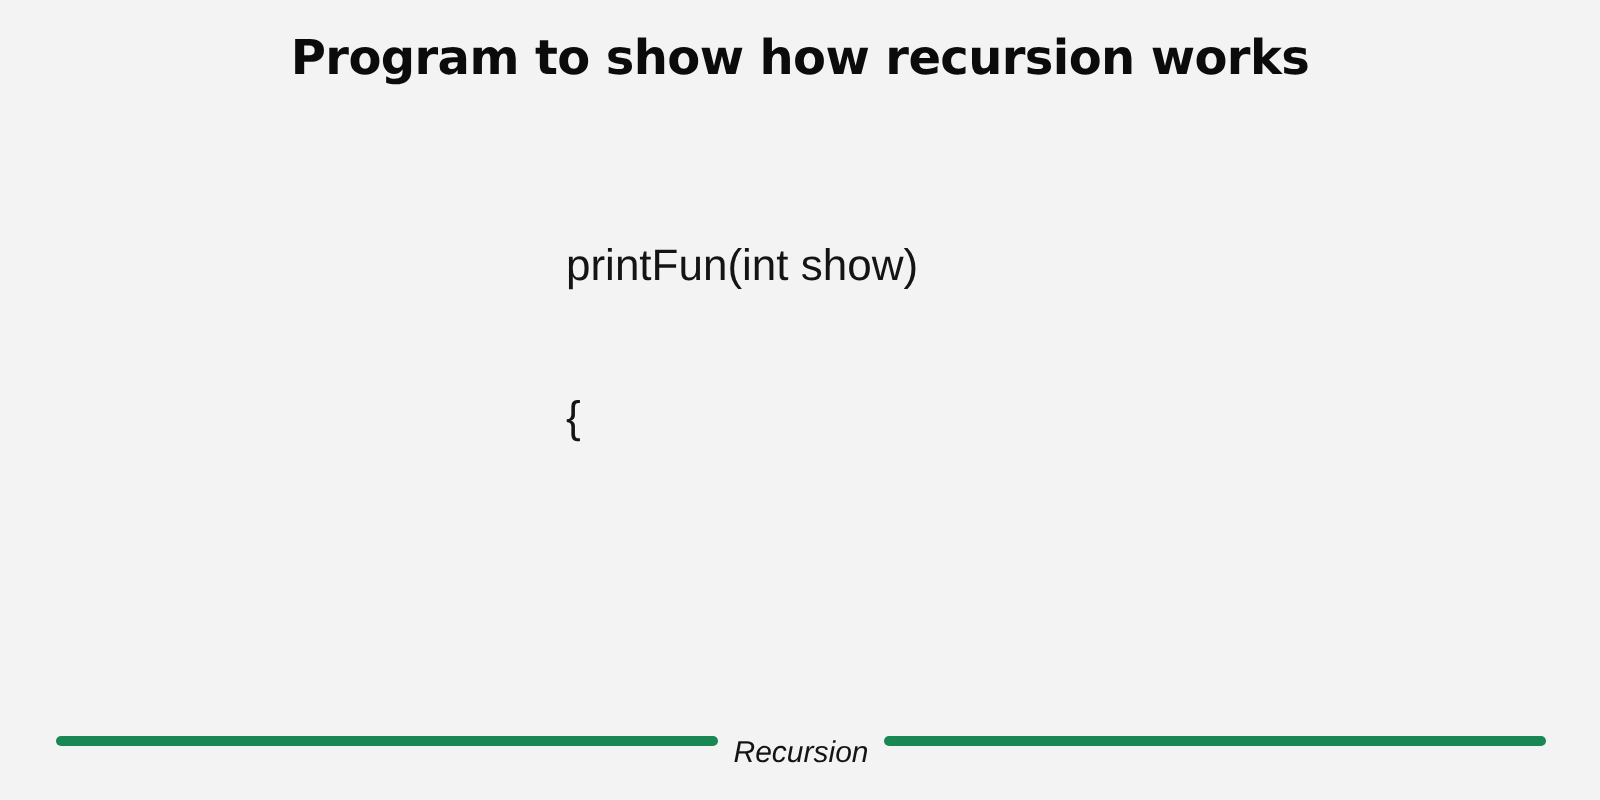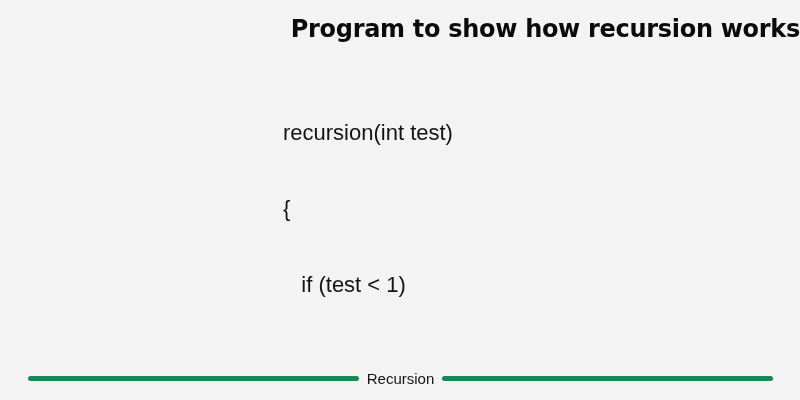--- a/index.html
+++ b/index.html
@@ -13,21 +13,21 @@
       position: relative;
       overflow: hidden;
       font-family: "Liberation Sans", "DejaVu Sans", sans-serif;
       color: #111111;
     }
     .title {
       position: absolute;
       top: 15px;
       left: 0;
       width: 800px;
-      text-align: right;
+      text-align: center;
       font-family: "DejaVu Sans", "Liberation Sans", sans-serif;
       font-weight: bold;
       font-size: 24px;
       letter-spacing: -0.3px;
       color: #0b0b0b;
     }
     .code {
       position: absolute;
       top: 69px;
       left: 283px;
@@ -41,44 +41,43 @@
       display: block;
       height: 25.4px;
     }
     .footer {
       position: absolute;
       top: 368px;
       left: 28px;
       width: 745px;
       height: 20px;
       display: flex;
-      align-items: center;
+      font-style: italic;
     }
     .rule {
       flex: 1;
       height: 5px;
       border-radius: 3px;
     }
     .footer-label {
       padding: 0 8px;
       font-family: "Liberation Sans", "DejaVu Sans", sans-serif;
       font-size: 15px;
       color: #141414;
     }
   </style>
 </head>
 <body style="background: rgb(243, 243, 243);">
 
 <div>
   <div class="title">Program to show how recursion works</div>
 
   <div class="code">
-    <span class="code-line">recursion(int test)</span>
+    <span class="code-line">printFun(int show)</span>
     <span class="code-line">{</span>
-    <span class="code-line">   if (test &lt; 1)</span>
     
     
     
     
     
     
     
   </div>
 
   <div class="footer">

